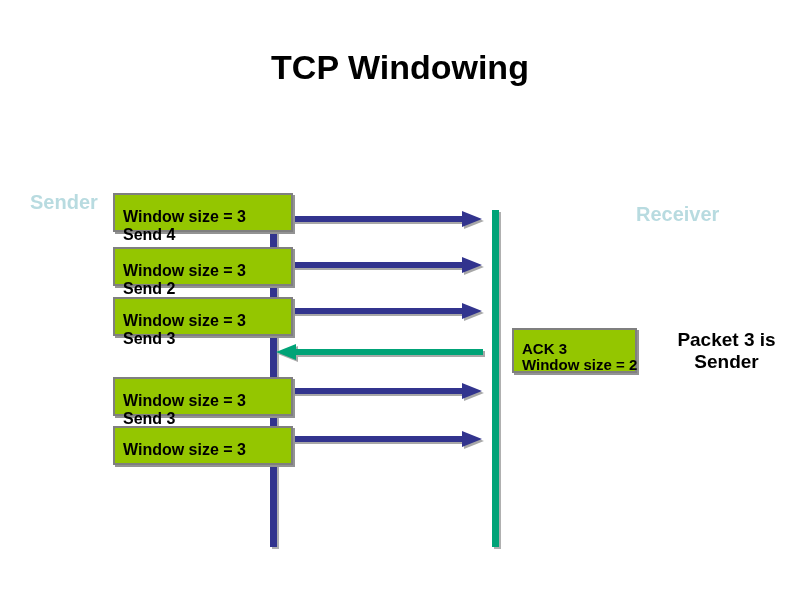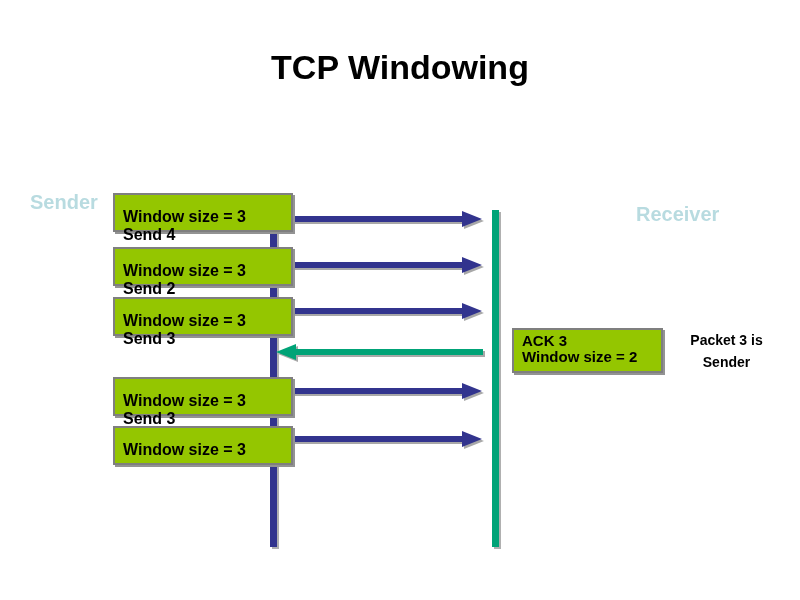--- a/index.html
+++ b/index.html
@@ -71,34 +71,34 @@
     padding: 13px 0 14px 8px;
     font-size: 16px;
     line-height: 18px;
   }
   .send-box .line1, .send-box .line2,
   .ack-box .line1, .ack-box .line2 { white-space: nowrap; }
 
   .ack-box {
     left: 512px;
     top: 328px;
-    width: 151px;
+    width: 125px;
     height: 45px;
-    padding: 3px 0 0 8px;
+    padding: 11px 0 0 8px;
     font-size: 15px;
     line-height: 16px;
   }
 
   .dropped-note {
     position: absolute;
     left: 664px;
     top: 329px;
     width: 125px;
     text-align: center;
-    font-size: 14px;
+    font-size: 19px;
     font-weight: bold;
     color: #000000;
     line-height: 22px;
   }
 
   .arrow {
     position: absolute;
     height: 16px;
     display: flex;
     align-items: center;

